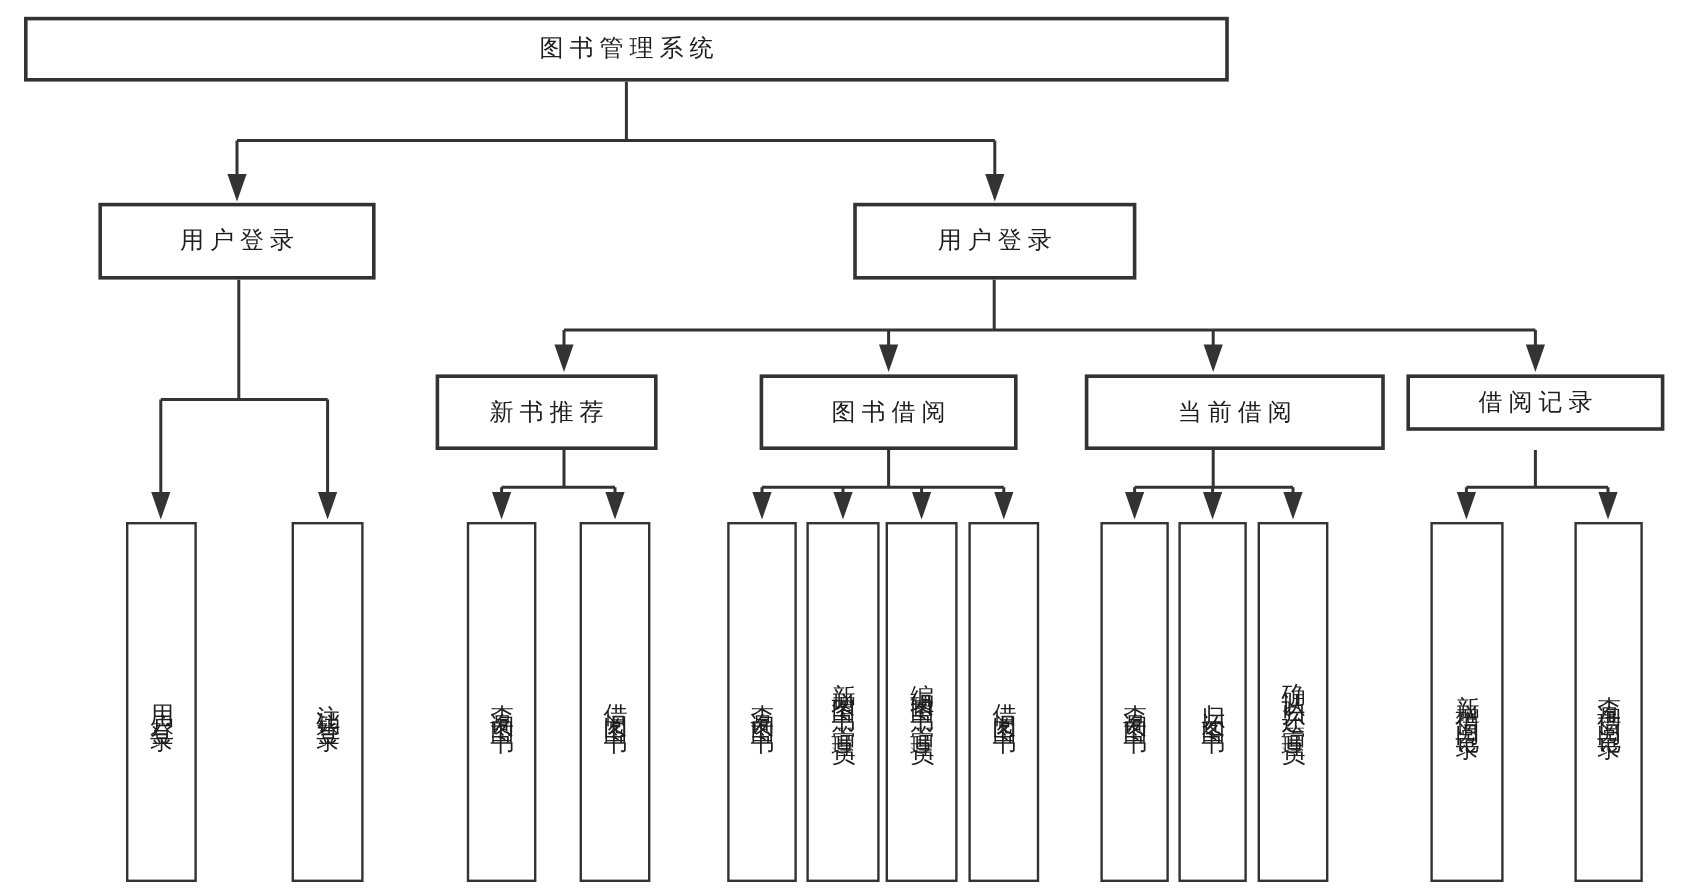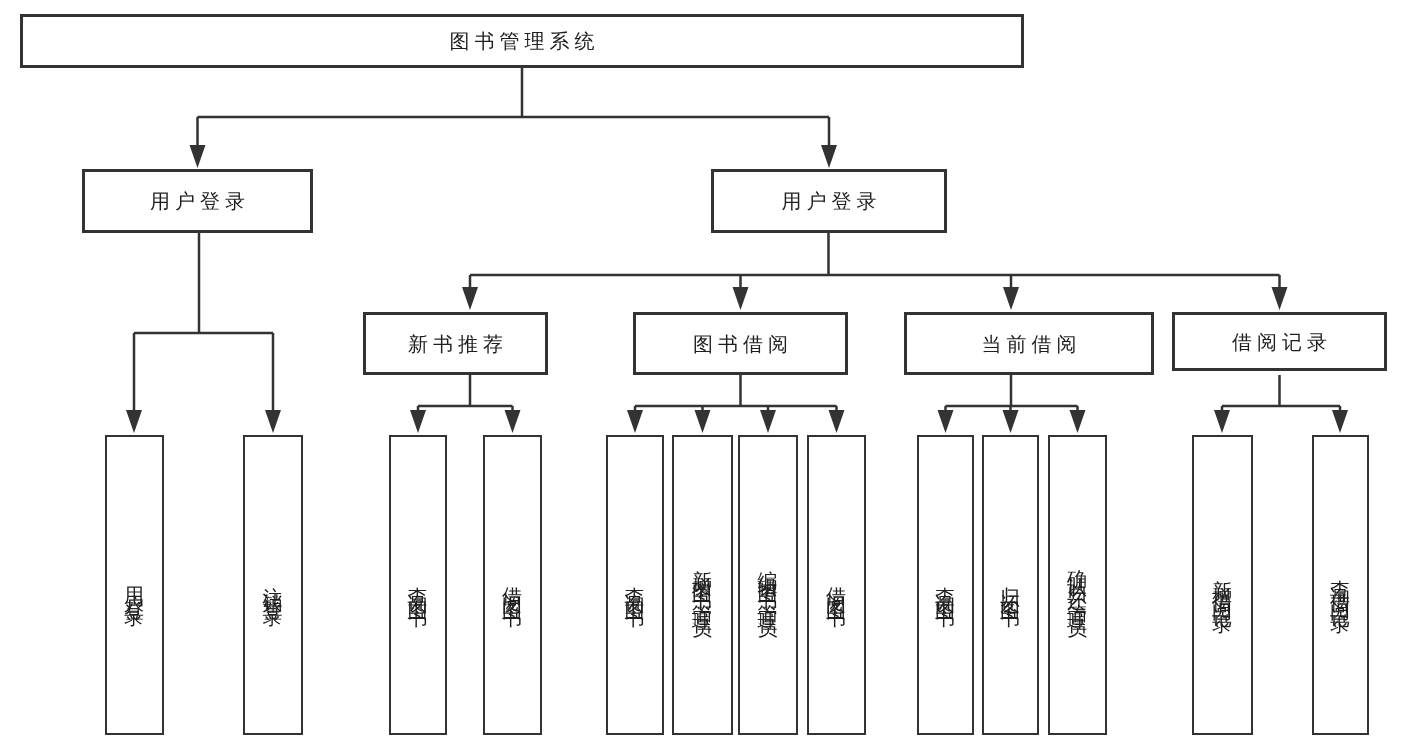--- a/index.html
+++ b/index.html
@@ -111,21 +111,21 @@
 
   <div class="hbox" style="left:363px;top:312px;width:185px;height:63px">
     <span class="lbl">新书推荐</span>
   </div>
   <div class="hbox" style="left:633px;top:312px;width:215px;height:63px">
     <span class="lbl">图书借阅</span>
   </div>
   <div class="hbox" style="left:904px;top:312px;width:250px;height:63px">
     <span class="lbl">当前借阅</span>
   </div>
-  <div class="hbox" style="left:1172px;top:312px;width:215px;height:59px">
+  <div class="hbox" style="left:1172px;top:312px;width:215px;height:47px">
     <span class="lbl">借阅记录</span>
   </div>
 
   <div class="vbox" style="left:105px;top:435px;width:59px;height:300px">
     <span class="vlbl">用户登录</span>
   </div>
   <div class="vbox" style="left:243px;top:435px;width:60px;height:300px">
     <span class="vlbl">注销登录</span>
   </div>
 

